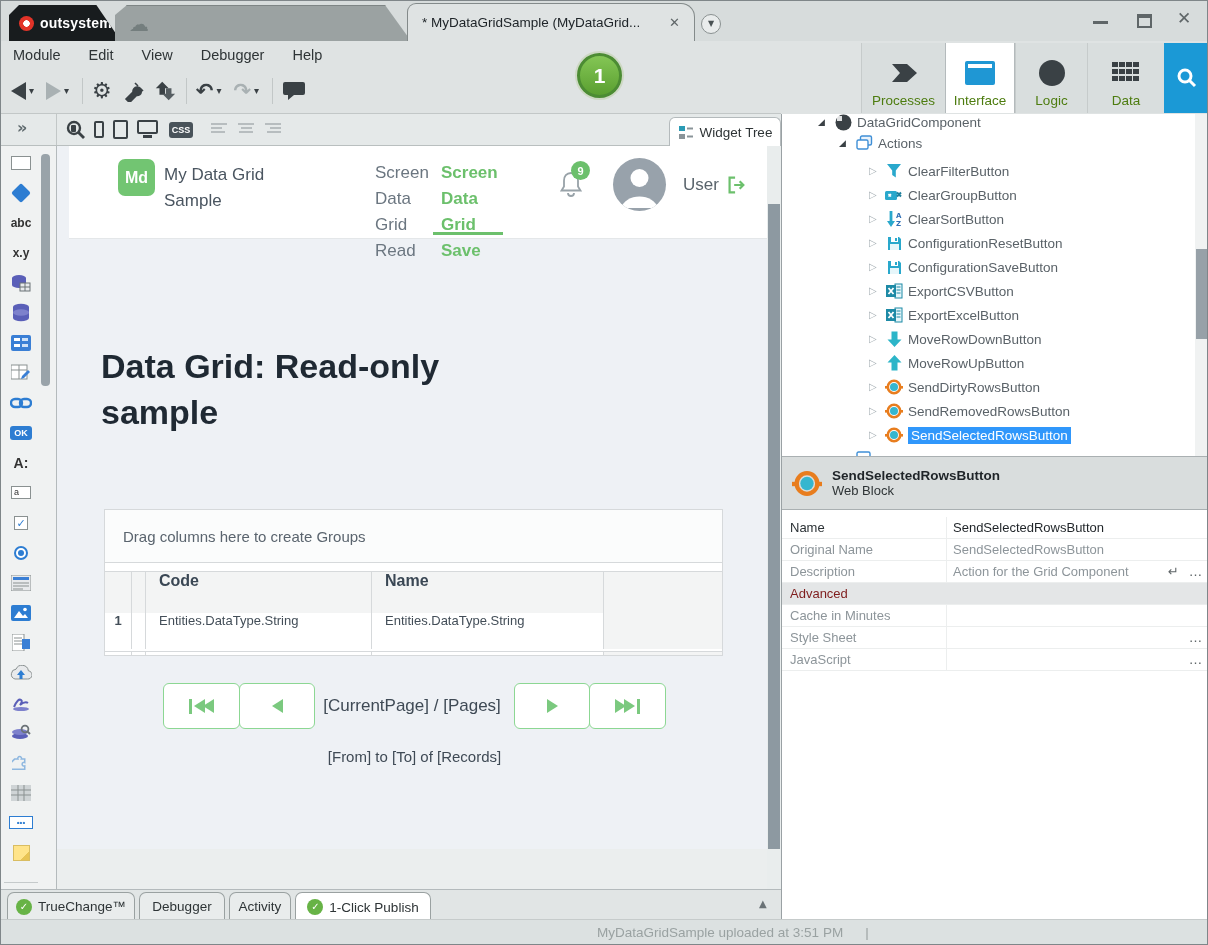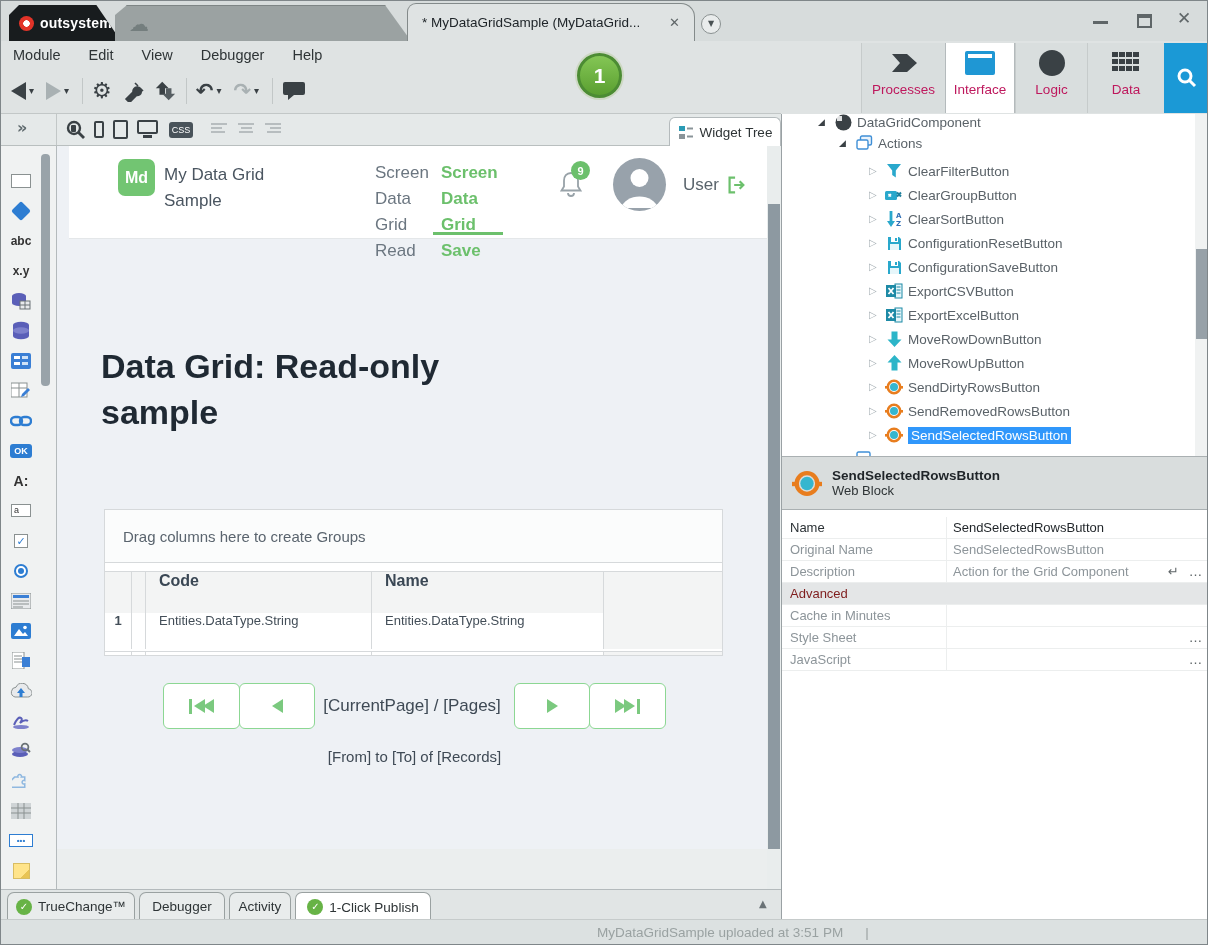--- a/index.html
+++ b/index.html
@@ -31,37 +31,37 @@
   .tb-sep{width:1px;height:26px;background:#c2c7c7;margin:0 9px;}
   .glyph{font-family:"DejaVu Sans",sans-serif;line-height:1;}
   .tri-l{width:0;height:0;border-style:solid;border-width:9px 15px 9px 0;border-color:transparent #3a4145 transparent transparent;}
   .tri-r{width:0;height:0;border-style:solid;border-width:9px 0 9px 15px;border-color:transparent transparent transparent #a9b1b3;}
   #pub-badge{left:576px;top:52px;width:45px;height:45px;border-radius:50%;border:3px solid #4c8c33;
              background:linear-gradient(#84c655,#5a9f30);color:#fff;font-size:21px;font-weight:bold;
              display:flex;align-items:center;justify-content:center;box-shadow:0 0 0 2px #cdd8c3;}
   
   #navtabs{left:860px;top:42px;height:70px;display:flex;}
   .navbtn{height:70px;display:flex;flex-direction:column;align-items:center;justify-content:flex-end;
-          padding-bottom:16px;font-size:13.5px;color:#be185d;border-left:1px solid #c6cbcb;background:#d9dede;}
+          padding-bottom:5px;font-size:13.5px;color:#4d7c0f;border-left:1px solid #c6cbcb;background:#d9dede;}
   .navbtn.active{background:#fff;border-left:1px solid #b4babc;border-right:1px solid #b4babc;}
   .navbtn .ic{height:40px;display:flex;align-items:center;justify-content:center;}
   #search-btn{left:1163px;top:42px;width:45px;height:70px;background:#1b99d6;display:flex;align-items:center;justify-content:center;}
   
   #subtoolbar{left:0;top:112px;width:780px;height:33px;background:#e5e9e9;border-top:1px solid #c2c7c7;border-bottom:1px solid #b9bfbf;}
   .dev{border:2px solid #3a4145;border-radius:2px;}
   .alns{display:flex;flex-direction:column;gap:2px;width:16px;}
   .alns div{height:2px;background:#b7bdbf;}
-  #css-badge{width:24px;height:16px;background:#49535a;border-radius:3px;color:#fff;font-size:9px;font-weight:normal;
+  #css-badge{width:24px;height:16px;background:#49535a;border-radius:3px;color:#fff;font-size:9px;font-weight:bold;
              display:flex;align-items:center;justify-content:center;}
   #crumb{position:absolute;left:420px;top:0;height:31px;display:flex;align-items:center;gap:7px;font-size:14px;color:#3c4448;}
   #widget-tree{position:absolute;left:668px;top:3px;width:112px;height:30px;background:#fff;border:1px solid #b4babc;border-bottom:none;
                border-radius:6px 6px 0 0;display:flex;align-items:center;justify-content:center;gap:6px;font-size:13.5px;color:#2e3436;}
   
   #toolbox{left:0;top:145px;width:56px;height:743px;background:#f0f2f2;border-right:1px solid #b4babc;overflow:hidden;}
-  #toolbox .col{position:absolute;left:0;top:24px;width:40px;display:flex;flex-direction:column;align-items:center;gap:9px;}
+  #toolbox .col{position:absolute;left:0;top:6px;width:40px;display:flex;flex-direction:column;align-items:center;gap:9px;}
   .tbi{height:21px;display:flex;align-items:center;justify-content:center;font-size:12px;color:#333;font-weight:bold;}
   #tbx-scroll{position:absolute;right:6px;top:8px;width:9px;height:232px;background:#99a3a9;border-radius:4px;}
   
   #canvas{left:56px;top:145px;width:724px;height:743px;background:#eef1f5;overflow:hidden;}
   #page-header{position:absolute;left:12px;top:0;width:710px;height:93px;background:#fff;border-bottom:1px solid #e4e7e9;}
   #page-footerband{position:absolute;left:0;top:703px;width:710px;height:40px;background:#ebeeee;}
   .navcol{position:absolute;top:-12px;line-height:26px;font-size:17px;white-space:pre-line;}
   #cv-scroll{position:absolute;left:710px;top:0;width:14px;height:743px;background:#e9eded;}
   #cv-thumb{position:absolute;left:1px;top:58px;width:12px;height:645px;background:#8d99a1;}
   #heading{position:absolute;left:44px;top:197px;width:340px;font-size:34px;line-height:46px;font-weight:600;color:#1f2933;}

